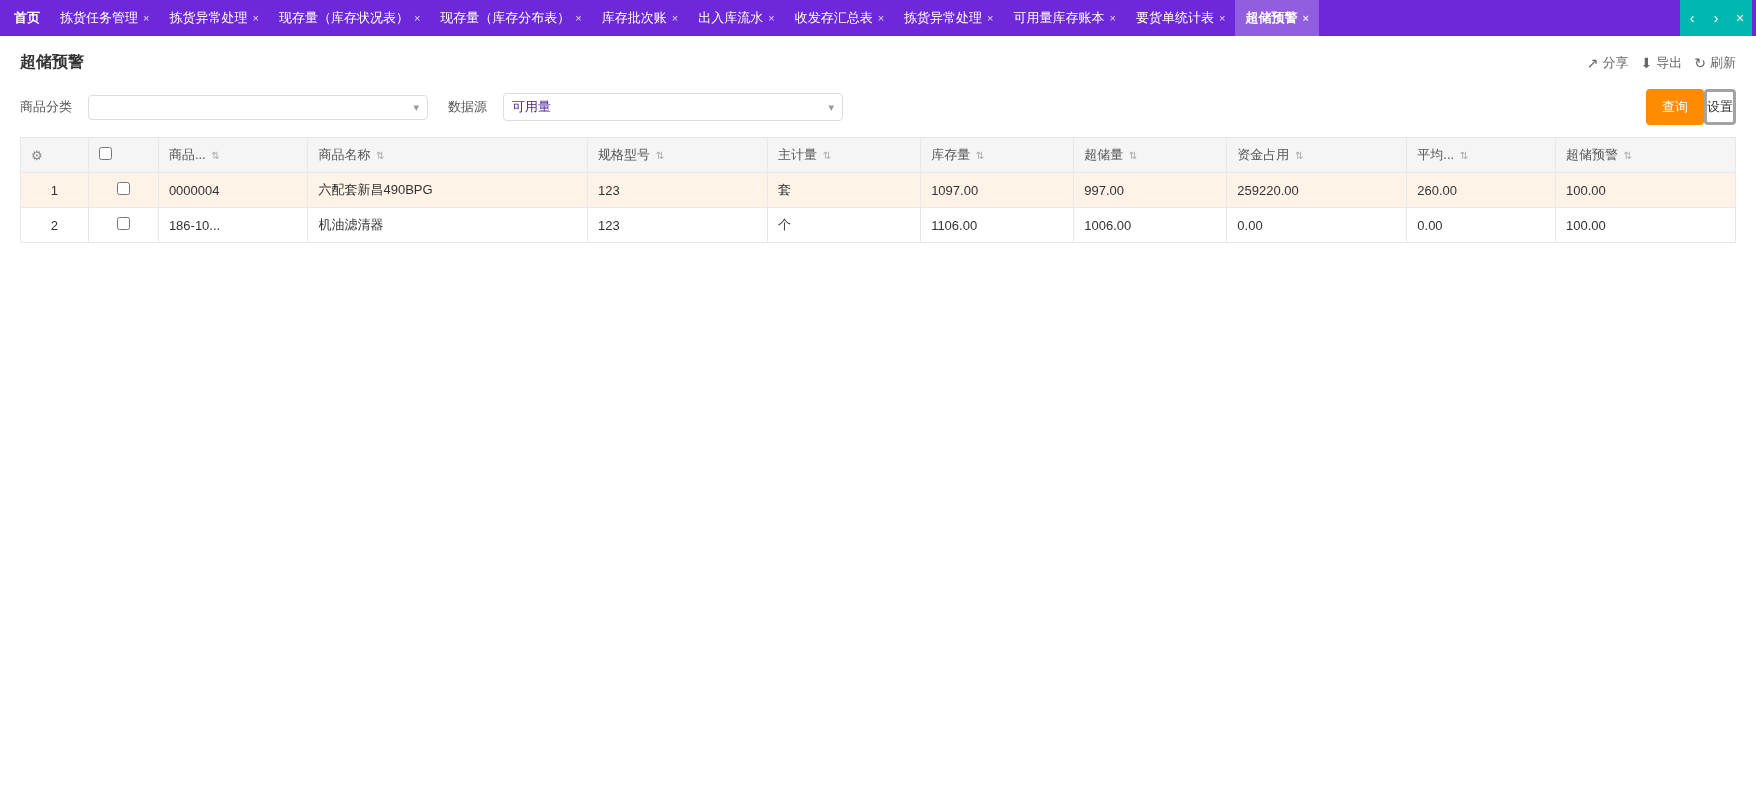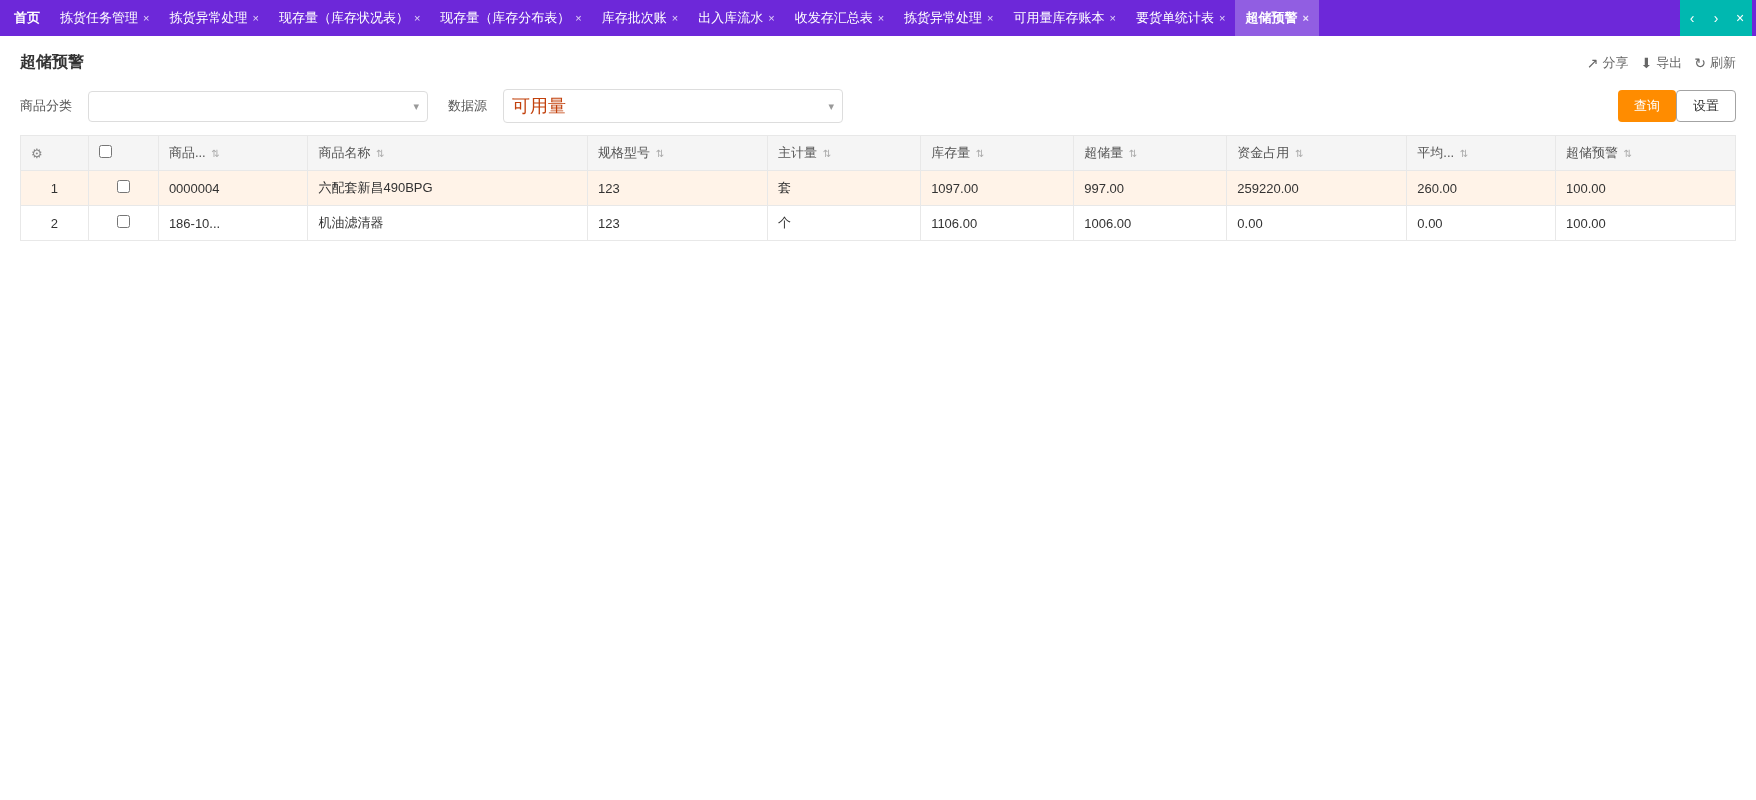--- a/index.html
+++ b/index.html
@@ -103,42 +103,42 @@
       display: flex;
       align-items: center;
       border: 1px solid #ddd;
       border-radius: 4px;
       padding: 4px 8px;
       min-width: 200px;
       cursor: pointer;
       background: #fff;
       justify-content: space-between;
     }
-    .filter-select-text { color: #c2410c; font-size: 18px; }
+    .filter-select-text { color: #4c1d95; font-size: 13px; }
     .filter-select-arrow { color: #999; font-size: 11px; }
 
     .filter-right {
       margin-left: auto;
       display: flex;
     }
     .btn-query {
       background: #ff8c00;
       color: #fff;
       border: none;
       border-radius: 4px;
       padding: 6px 16px;
       cursor: pointer;
       font-size: 13px;
     }
     .btn-settings {
       background: #fff;
       color: #333;
-      border: 1px solid #a3a3a3;
+      border: 3px solid #a3a3a3;
       border-radius: 4px;
-      padding: 6px 16px;
+      padding: 6px 0;
       cursor: pointer;
       font-size: 13px;
     }
 
     
     .data-table {
       width: 100%;
       border-collapse: collapse;
       font-size: 13px;
     }

